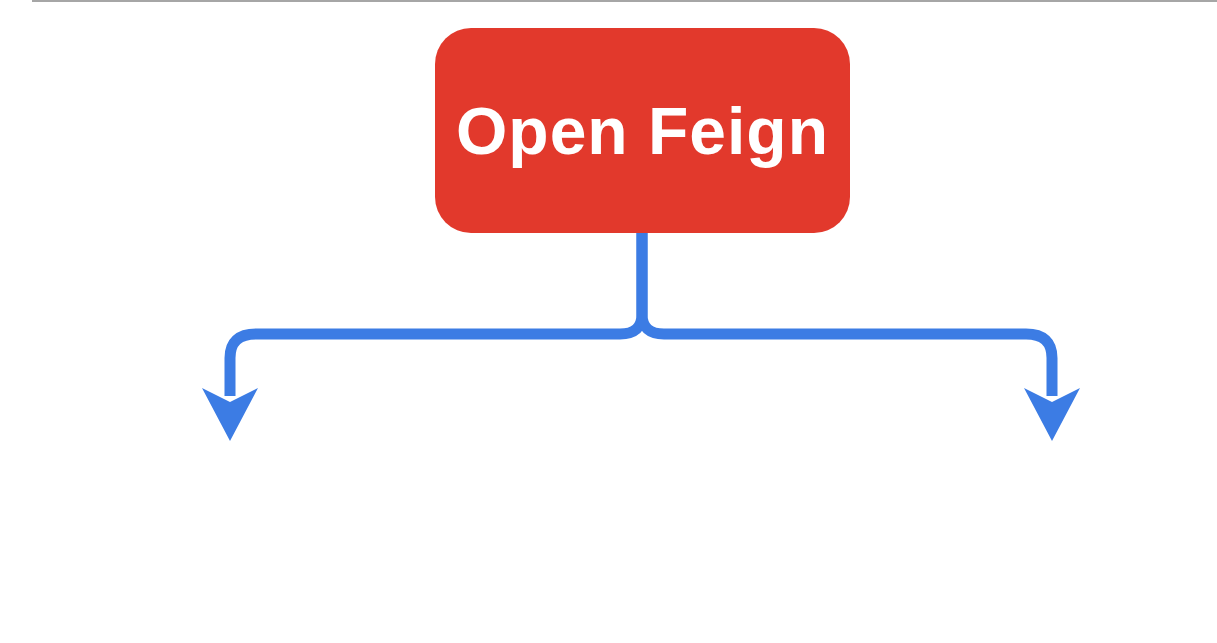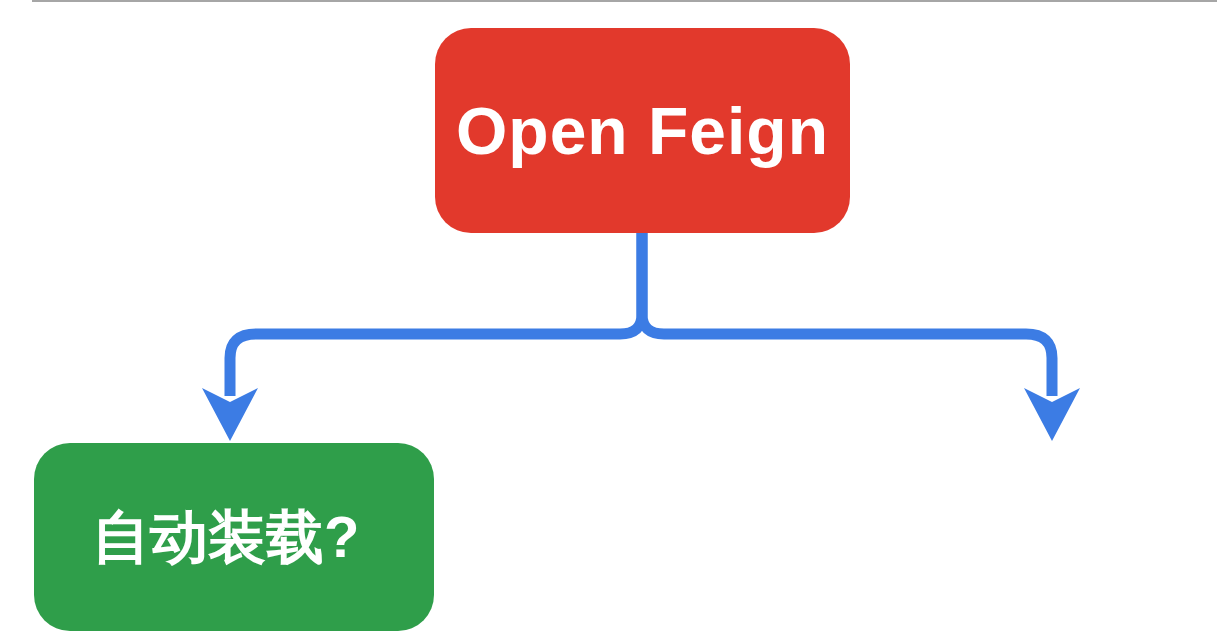--- a/index.html
+++ b/index.html
@@ -85,19 +85,16 @@
     <path d="M 610 230 L 610 314 Q 610 334 632 334 L 994 334 Q 1020 334 1020 358 L 1020 396" fill="none" stroke-width="11" stroke-linejoin="round" stroke="#3c7ce4"></path>
 
     <polygon points="170,388 198,402 226,388 198,441" fill="#3c7ce4"></polygon>
     <polygon points="992,388 1020,402 1048,388 1020,441" fill="#3c7ce4"></polygon>
   </svg>
 
   <div class="node node-root" style="background-color: rgb(226, 57, 44);">
     <span>Open Feign</span>
   </div>
 
-  <div class="node node-left" style="background-color: rgb(47, 158, 74);">
-    <span>自动装载?</span>
-  </div>
 
 
 
 </div>
 
 </body></html>

